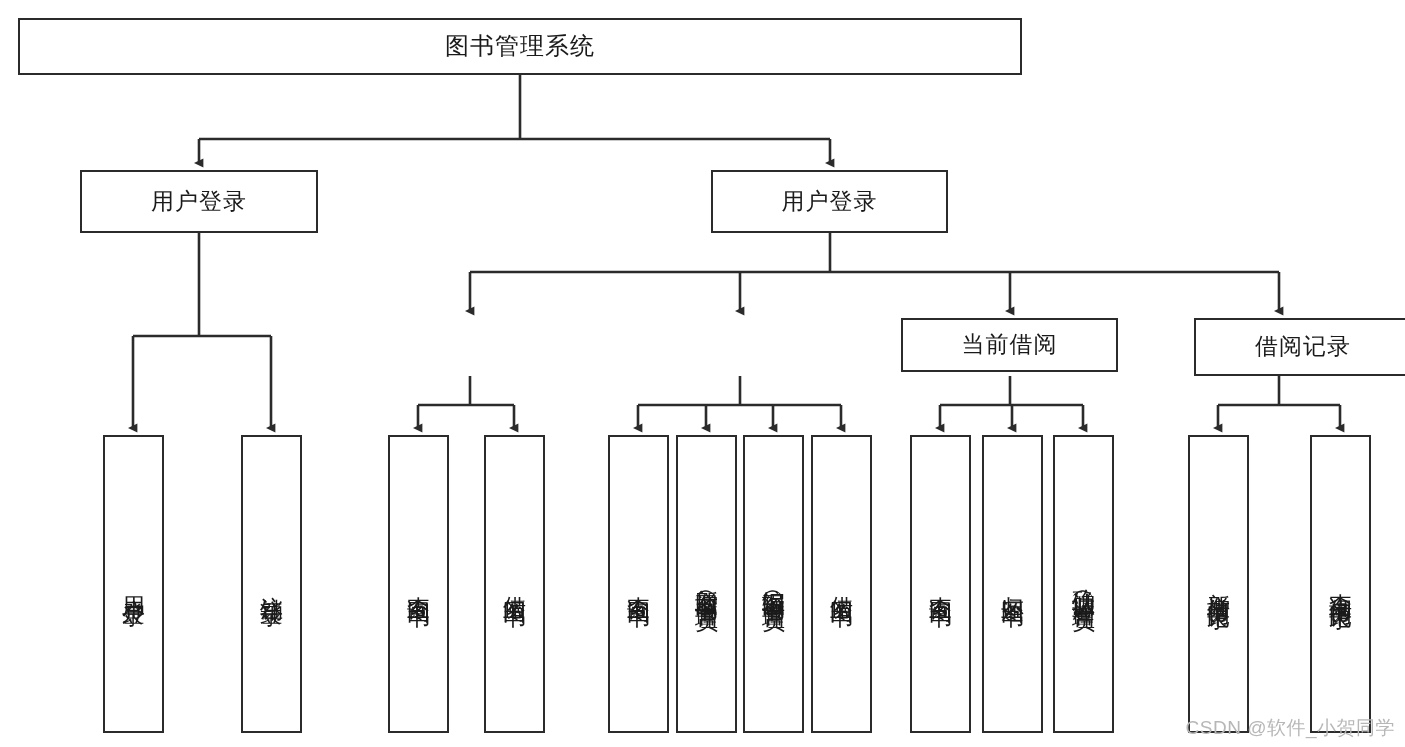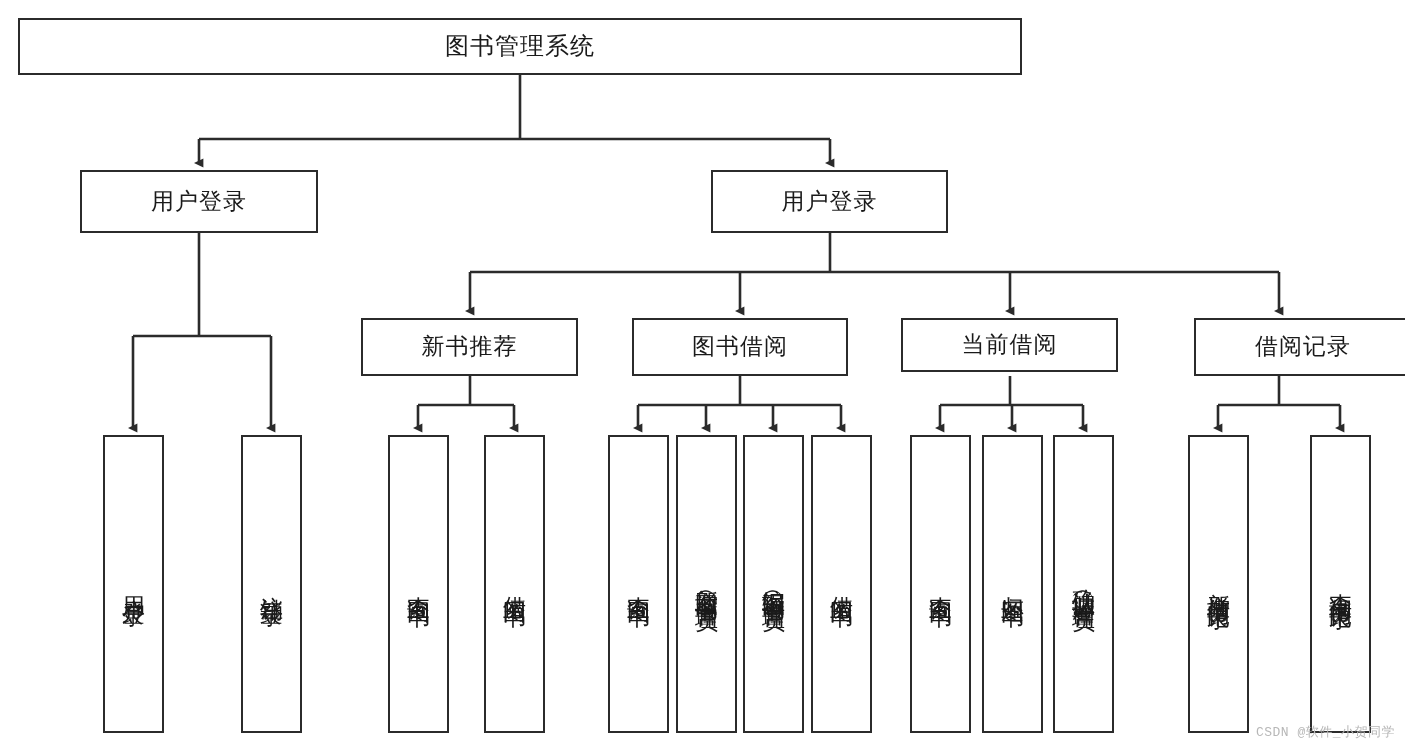--- a/index.html
+++ b/index.html
@@ -53,25 +53,24 @@
     text-align: center;
   }
   .node.root {
     font-size: 24px;
     margin-top: 6px;
   }
   #watermark {
     position: absolute;
     right: 10px;
     bottom: 6px;
-    font-size: 13px;
+    font-size: 19px;
     color: #b7b7b7;
     letter-spacing: 0.5px;
     white-space: nowrap;
-    font-family: Liberation Mono, monospace;
   }
 </style>
 </head>
 <body>
 
 <div id="canvas">
 
   <svg id="wires" viewBox="0 0 1405 747" xmlns="http://www.w3.org/2000/svg">
     <defs>
       <marker id="arrow" markerWidth="10" markerHeight="10" refX="5.2" refY="5" orient="auto" markerUnits="userSpaceOnUse">
@@ -127,26 +126,20 @@
     <span>图书管理系统</span>
   </div>
 
   <div class="node h" style="left:80px; top:170px; width:238px; height:63px;">
     <span>用户登录</span>
   </div>
   <div class="node h" style="left:711px; top:170px; width:237px; height:63px;">
     <span>用户登录</span>
   </div>
 
-  <div class="node h" style="left:361px; top:318px; width:217px; height:58px;">
-    <span>新书推荐</span>
-  </div>
-  <div class="node h" style="left:632px; top:318px; width:216px; height:58px;">
-    <span>图书借阅</span>
-  </div>
   <div class="node h" style="left:901px; top:318px; width:217px; height:54px;">
     <span>当前借阅</span>
   </div>
   <div class="node h" style="left:1170px; top:318px; width:218px; height:58px;margin-left:24px;">
     <span>借阅记录</span>
   </div>
 
   <div class="node v" style="left:103px; top:435px; width:61px; height:298px;">
     <span class="vtext">用户登录</span>
   </div>

